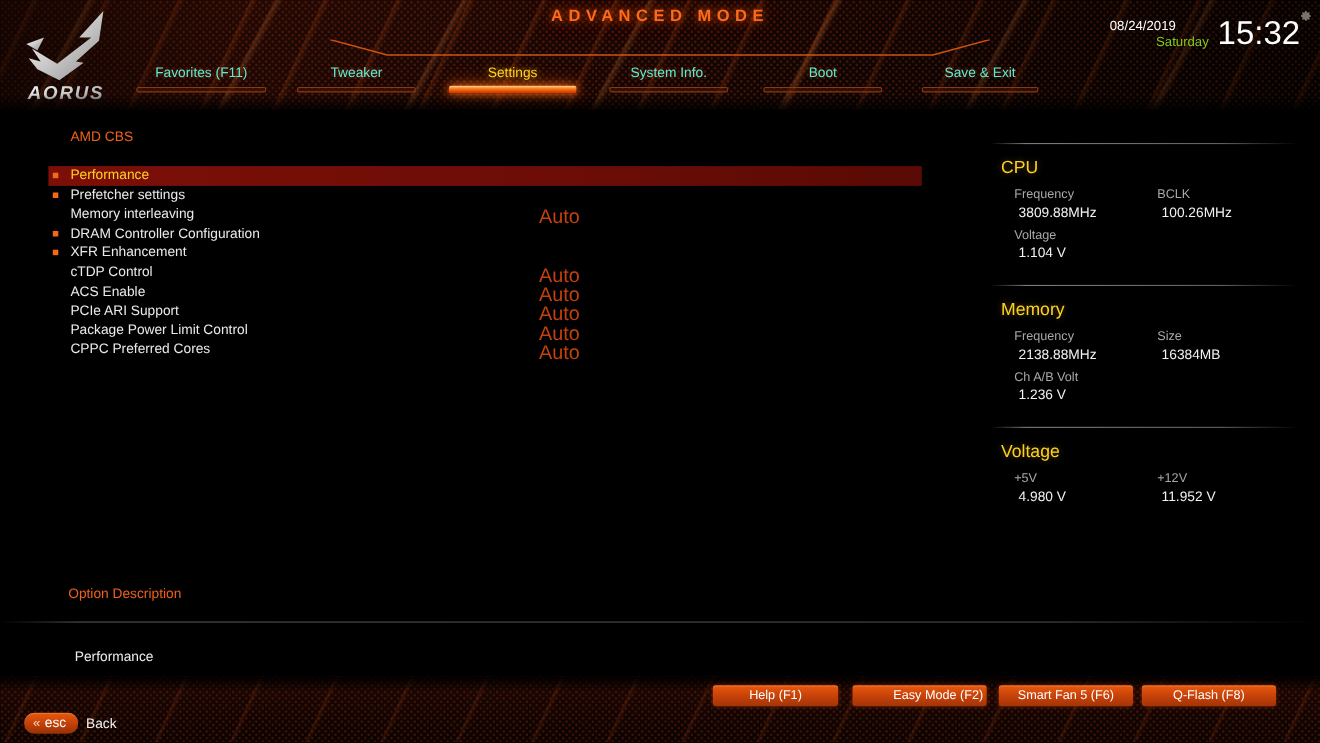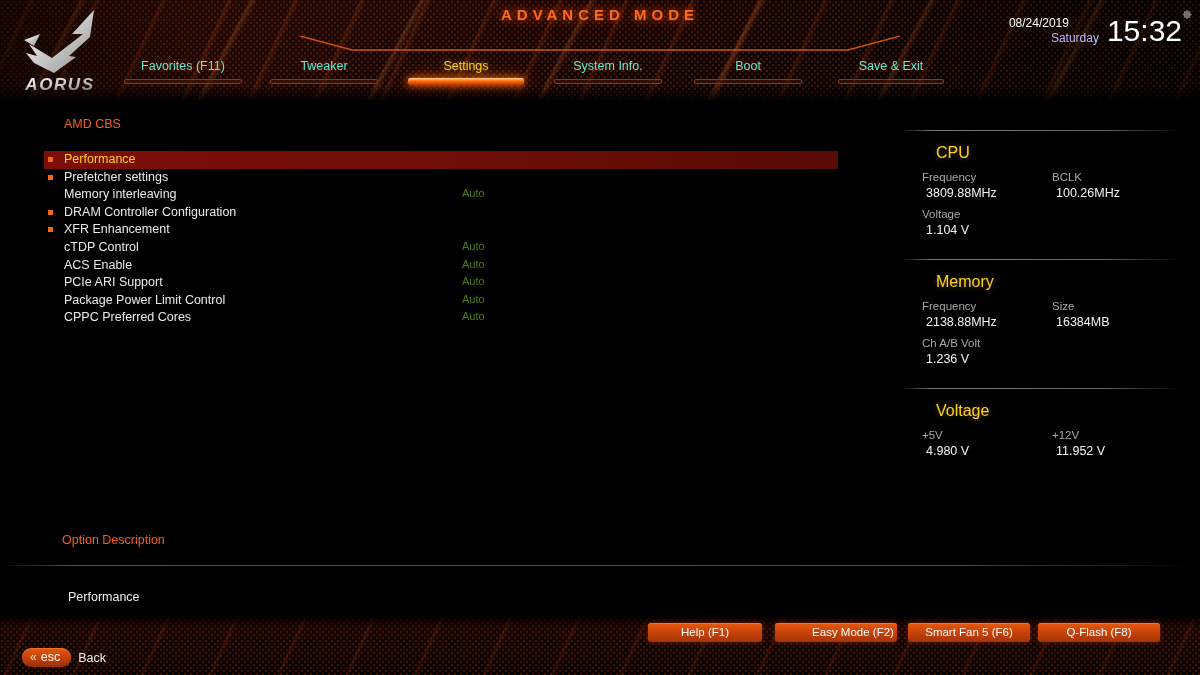--- a/index.html
+++ b/index.html
@@ -69,21 +69,21 @@
   .tab.active .tab-bar {
     border:none; height:7px; margin-top:4px;
     background:linear-gradient(180deg,#ffd9a0 0%,#ff8b22 30%,#e24d05 70%,#b93802 100%);
     box-shadow:0 0 9px rgba(255,110,20,0.95), 0 0 18px rgba(255,80,0,0.5);
   }
 
   
   .clock-box { position:absolute; right:18px; top:16px; display:flex; align-items:center; gap:8px; }
   .clock-date { text-align:left; line-height:15px; }
   .clock-date .d1 { font-size:12px; color:#fff; display:block; }
-  .clock-date .d2 { font-size:12px; color:#c4b5fd; display:block;margin-left:42px; }
+  .clock-date .d2 { font-size:12px; color:#84cc16; display:block;margin-left:42px; }
   .clock-time { font-size:30px; color:#fff; line-height:30px; letter-spacing:0px; }
   .gear-corner { position:absolute; right:7px; top:9px; width:11px; height:11px; opacity:.75; }
 
   
   .page-title { position:absolute; left:64px; top:117px; font-size:12.5px; color:#f0601a; }
 
   .menu { position:absolute; left:44px; top:151px; width:796px; }
   .row { position:relative; height:17.6px; }
   .row .hl {
     position:absolute; left:0; top:0; width:794px; height:17.6px;
@@ -95,29 +95,29 @@
     position:absolute; left:4px; top:6px; width:5px; height:5px;
     background:#f2691a; display:none;
   }
   .row.sub .bullet { display:block; }
   .row-label {
     position:absolute; left:20px; top:1px; font-size:12.5px; color:#e9e9e9;
     white-space:nowrap;
   }
   .row.selected .row-label { color:#ffd21e; }
   .row-value {
-    position:absolute; left:418px; top:1px; font-size:11px; color:#4d7c0f;
+    position:absolute; left:446px; top:1px; font-size:18px; color:#c2410c;
     white-space:nowrap;
   }
 
   
   .sidebar { position:absolute; left:900px; top:130px; width:290px; }
   .side-sep { height:1px; width:280px;
     background:linear-gradient(90deg, rgba(150,150,150,0) 0%, rgba(165,165,165,0.75) 12%, rgba(160,160,160,0.6) 75%, rgba(150,150,150,0) 100%); }
-  .side-title { font-size:16px; color:#ffd21e; margin:0 0 6px 36px; line-height:20px;
+  .side-title { font-size:16px; color:#ffd21e; margin:0 0 6px 10px; line-height:20px;
     text-shadow:0 0 6px rgba(255,200,30,0.35); }
   .side-grid { display:flex; margin-left:22px; }
   .side-col { width:130px; }
   .side-k { font-size:11.5px; color:#a8a8a8; line-height:16px; }
   .side-v { font-size:12.5px; color:#f2f2f2; line-height:17px; padding-left:4px; }
   .side-block { margin-bottom:4px; }
   .side-pad { padding:12px 0 16px; }
 
   
   .mid-sep { position:absolute; left:0; top:565px; width:1200px; height:1px;

